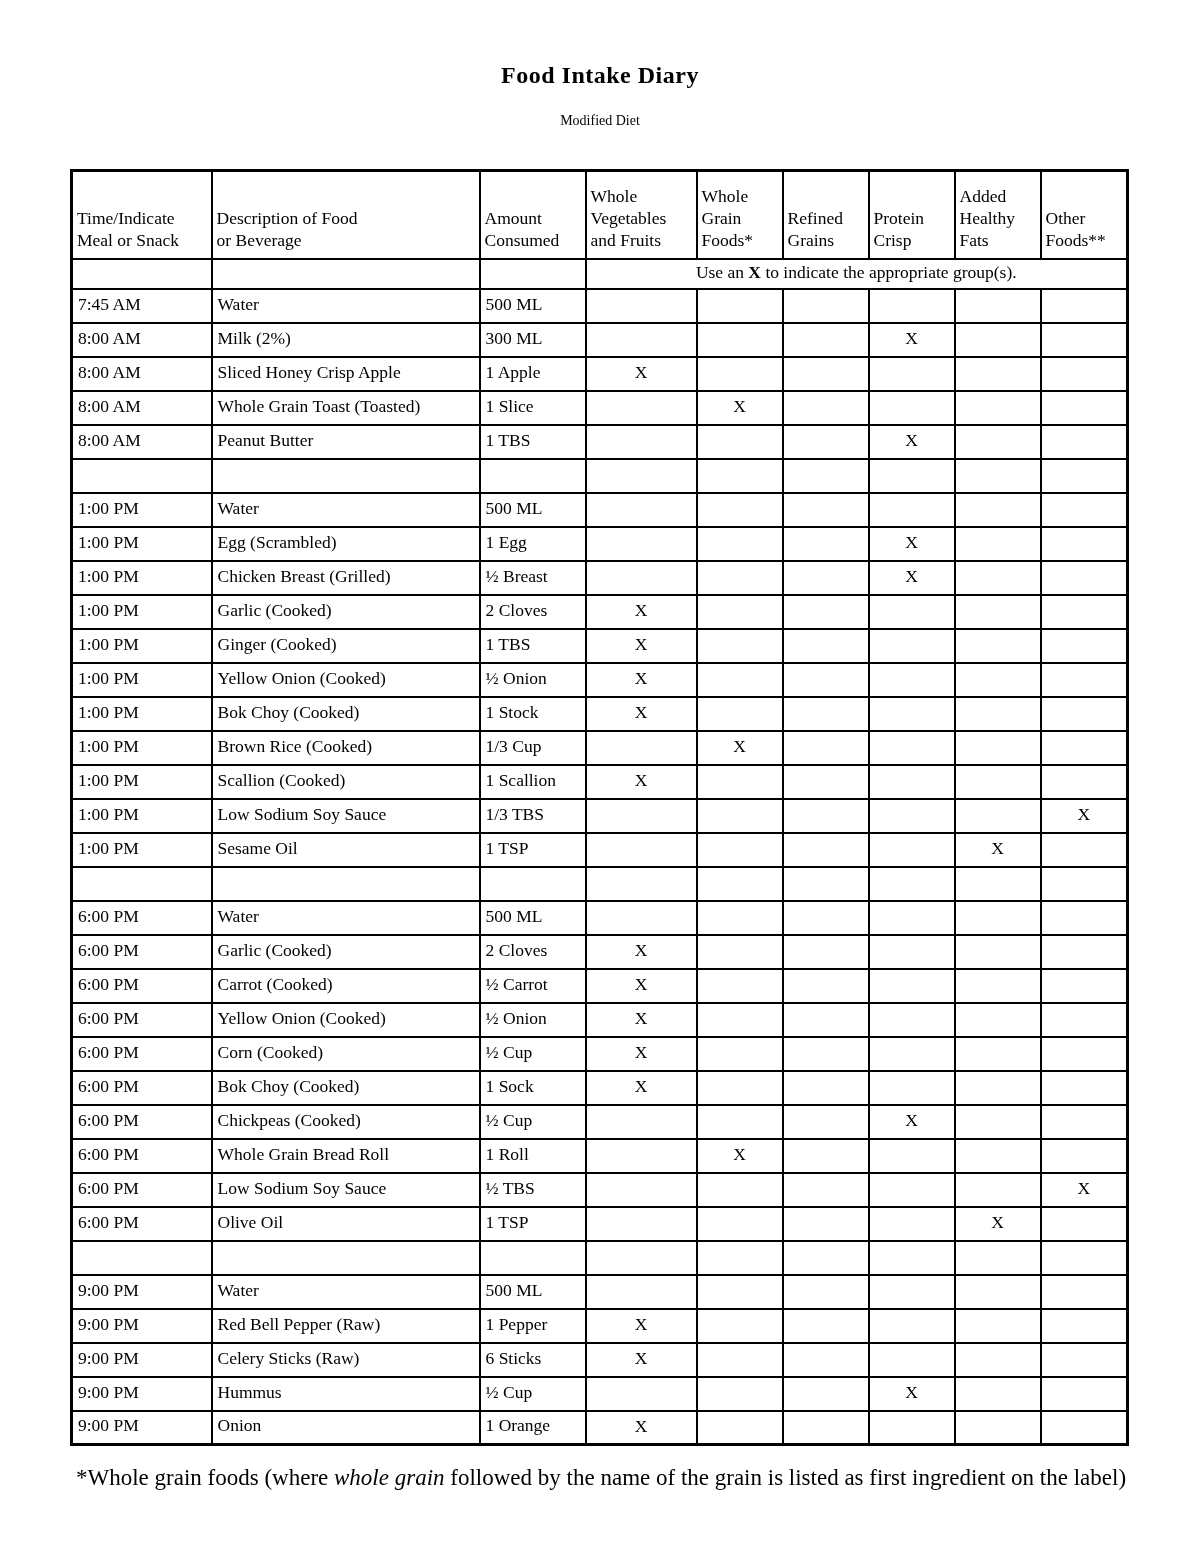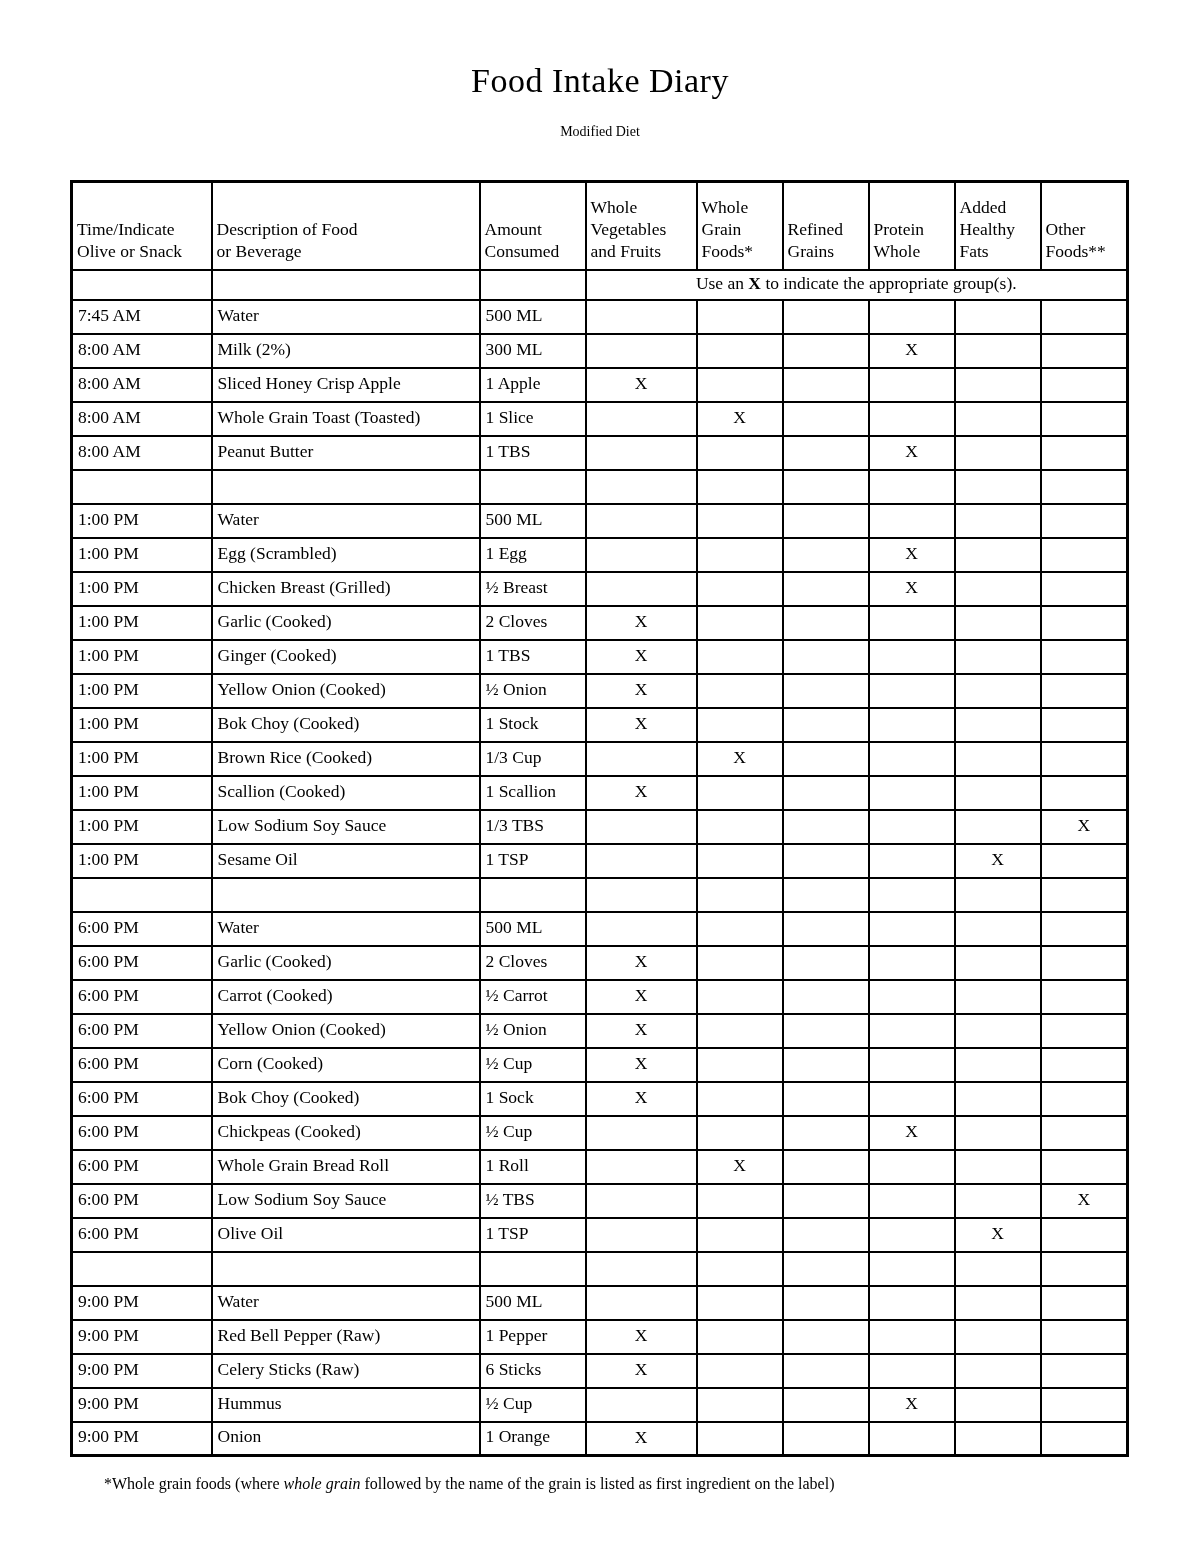--- a/index.html
+++ b/index.html
@@ -13,22 +13,22 @@
     position: relative;
     width: 1200px;
     height: 1553px;
     background: #ffffff;
     overflow: hidden;
   }
   .title {
     margin: 0;
     padding-top: 62px;
     text-align: center;
-    font-size: 34px;
-    font-weight: normal;
+    font-size: 24px;
+    font-weight: bold;
     letter-spacing: 0.5px;
   }
   .subtitle {
     margin: 0;
     padding-top: 24px;
     text-align: center;
     font-size: 14px;
     font-weight: normal;
   }
   table.diary {
@@ -65,22 +65,22 @@
     padding: 0 2px 3px 5px;
     vertical-align: middle;
     white-space: nowrap;
   }
   td.mark {
     text-align: center;
     vertical-align: middle;
     padding-bottom: 3px;
   }
   .footnotes {
-    margin: 16px 70px 0 104px;
-    font-size: 16px;
+    margin: 16px 70px 0 76px;
+    font-size: 23px;
     line-height: 1.35;
   }
   .footnote { margin: 0 0 14px 0; }
   .footnote .italic { font-style: italic; }
 </style>
 </head>
 <body>
 
 <div class="page">
 
@@ -95,35 +95,35 @@
       <col style="width:111px">
       <col style="width:86px">
       <col style="width:86px">
       <col style="width:86px">
       <col style="width:86px">
       <col style="width:87px">
     </colgroup>
     <thead>
       <tr class="header-row">
         <th>Time/Indicate
-Olive or Snack</th>
+Meal or Snack</th>
         <th>Description of Food
 or Beverage</th>
         <th>Amount
 Consumed</th>
         <th>Whole
 Vegetables
 and Fruits</th>
         <th>Whole
 Grain
 Foods*</th>
         <th>Refined
 Grains</th>
         <th>Protein
-Whole</th>
+Crisp</th>
         <th>Added
 Healthy
 Fats</th>
         <th>Other
 Foods**</th>
       </tr>
       <tr class="instruction-row">
         <td></td>
         <td></td>
         <td></td>

